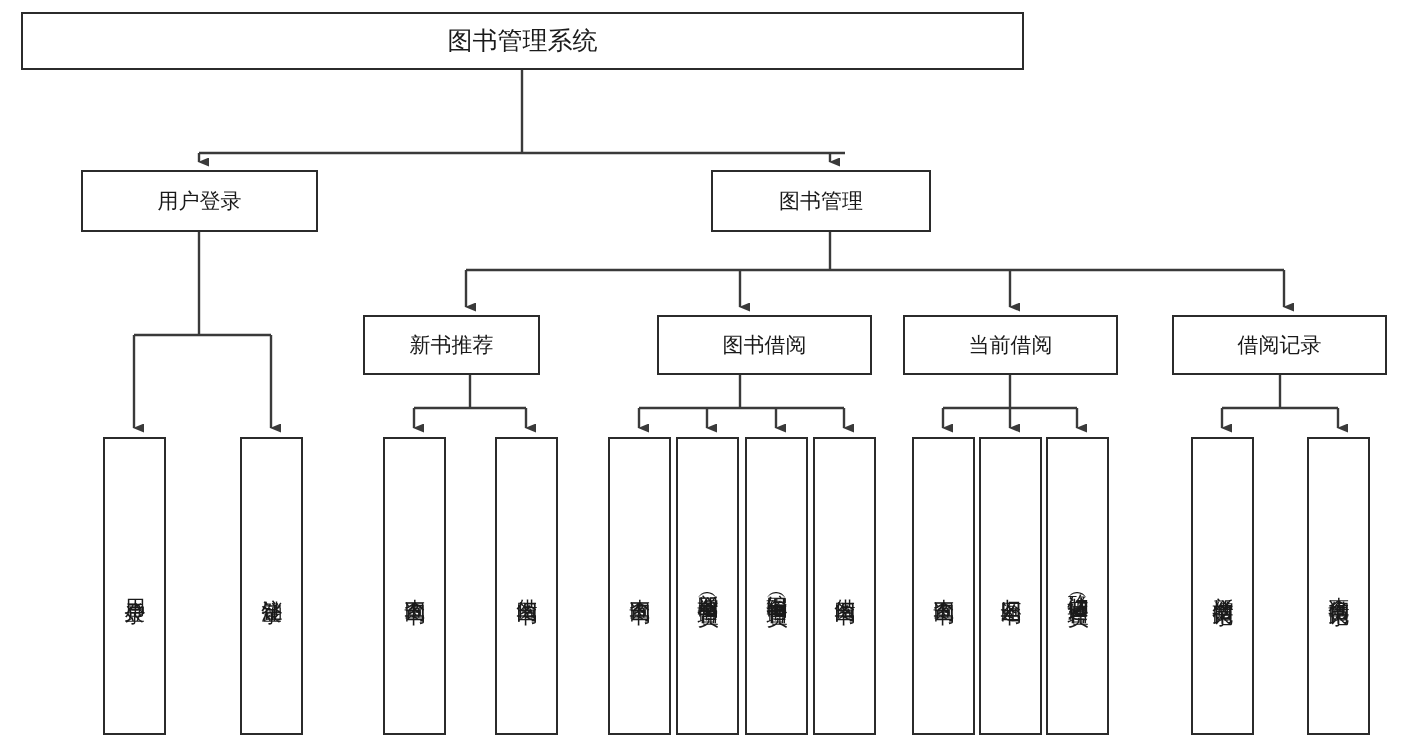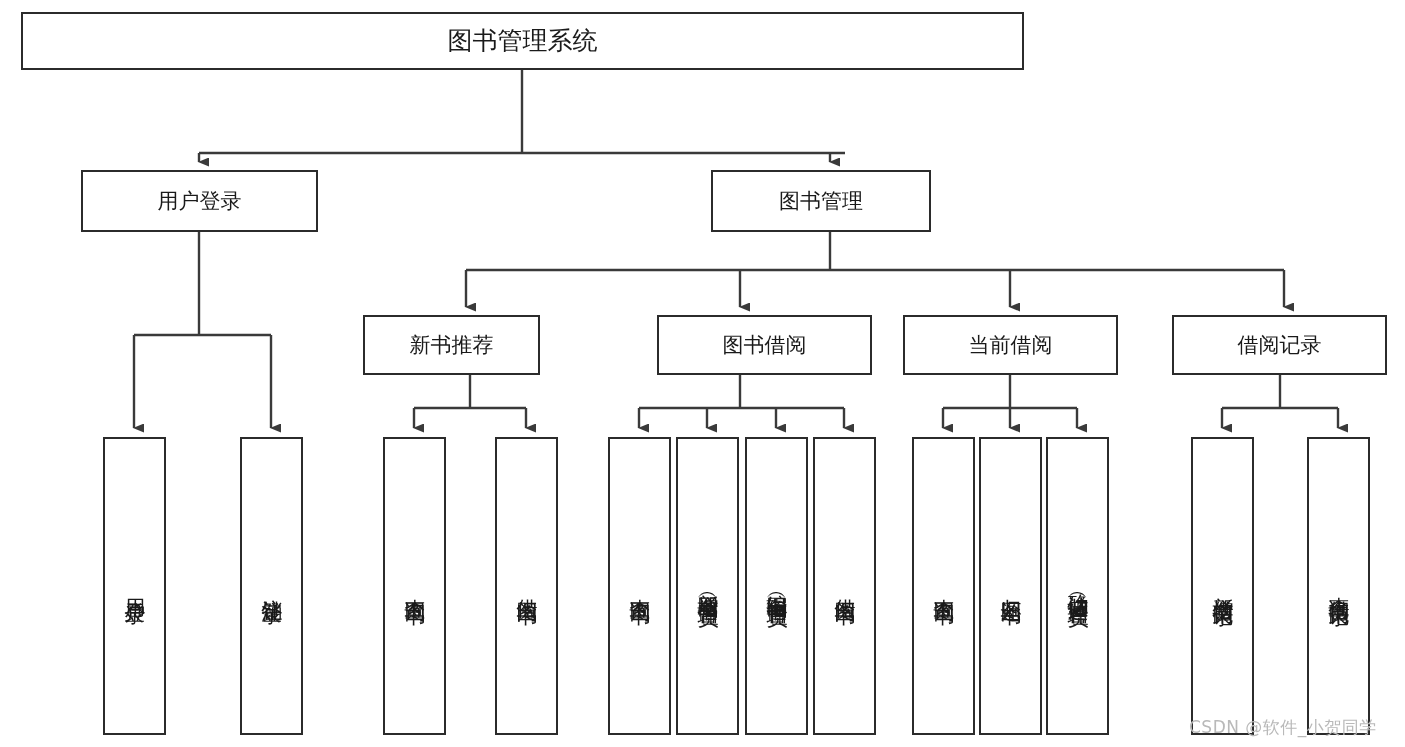--- a/index.html
+++ b/index.html
@@ -187,15 +187,14 @@
     <span class="label">确认归还（管理员）</span>
   </div>
 
   <div class="node vert" style="left:1191px; top:437px; width:63px; height:298px;">
     <span class="label">新增借阅记录</span>
   </div>
   <div class="node vert" style="left:1307px; top:437px; width:63px; height:298px;">
     <span class="label">查询借阅记录</span>
   </div>
 
-  <div class="watermark" style="left:1189px; top:716px;">CSDN @软件_小贺同学</div>
 
 </div>
 
 </body></html>

